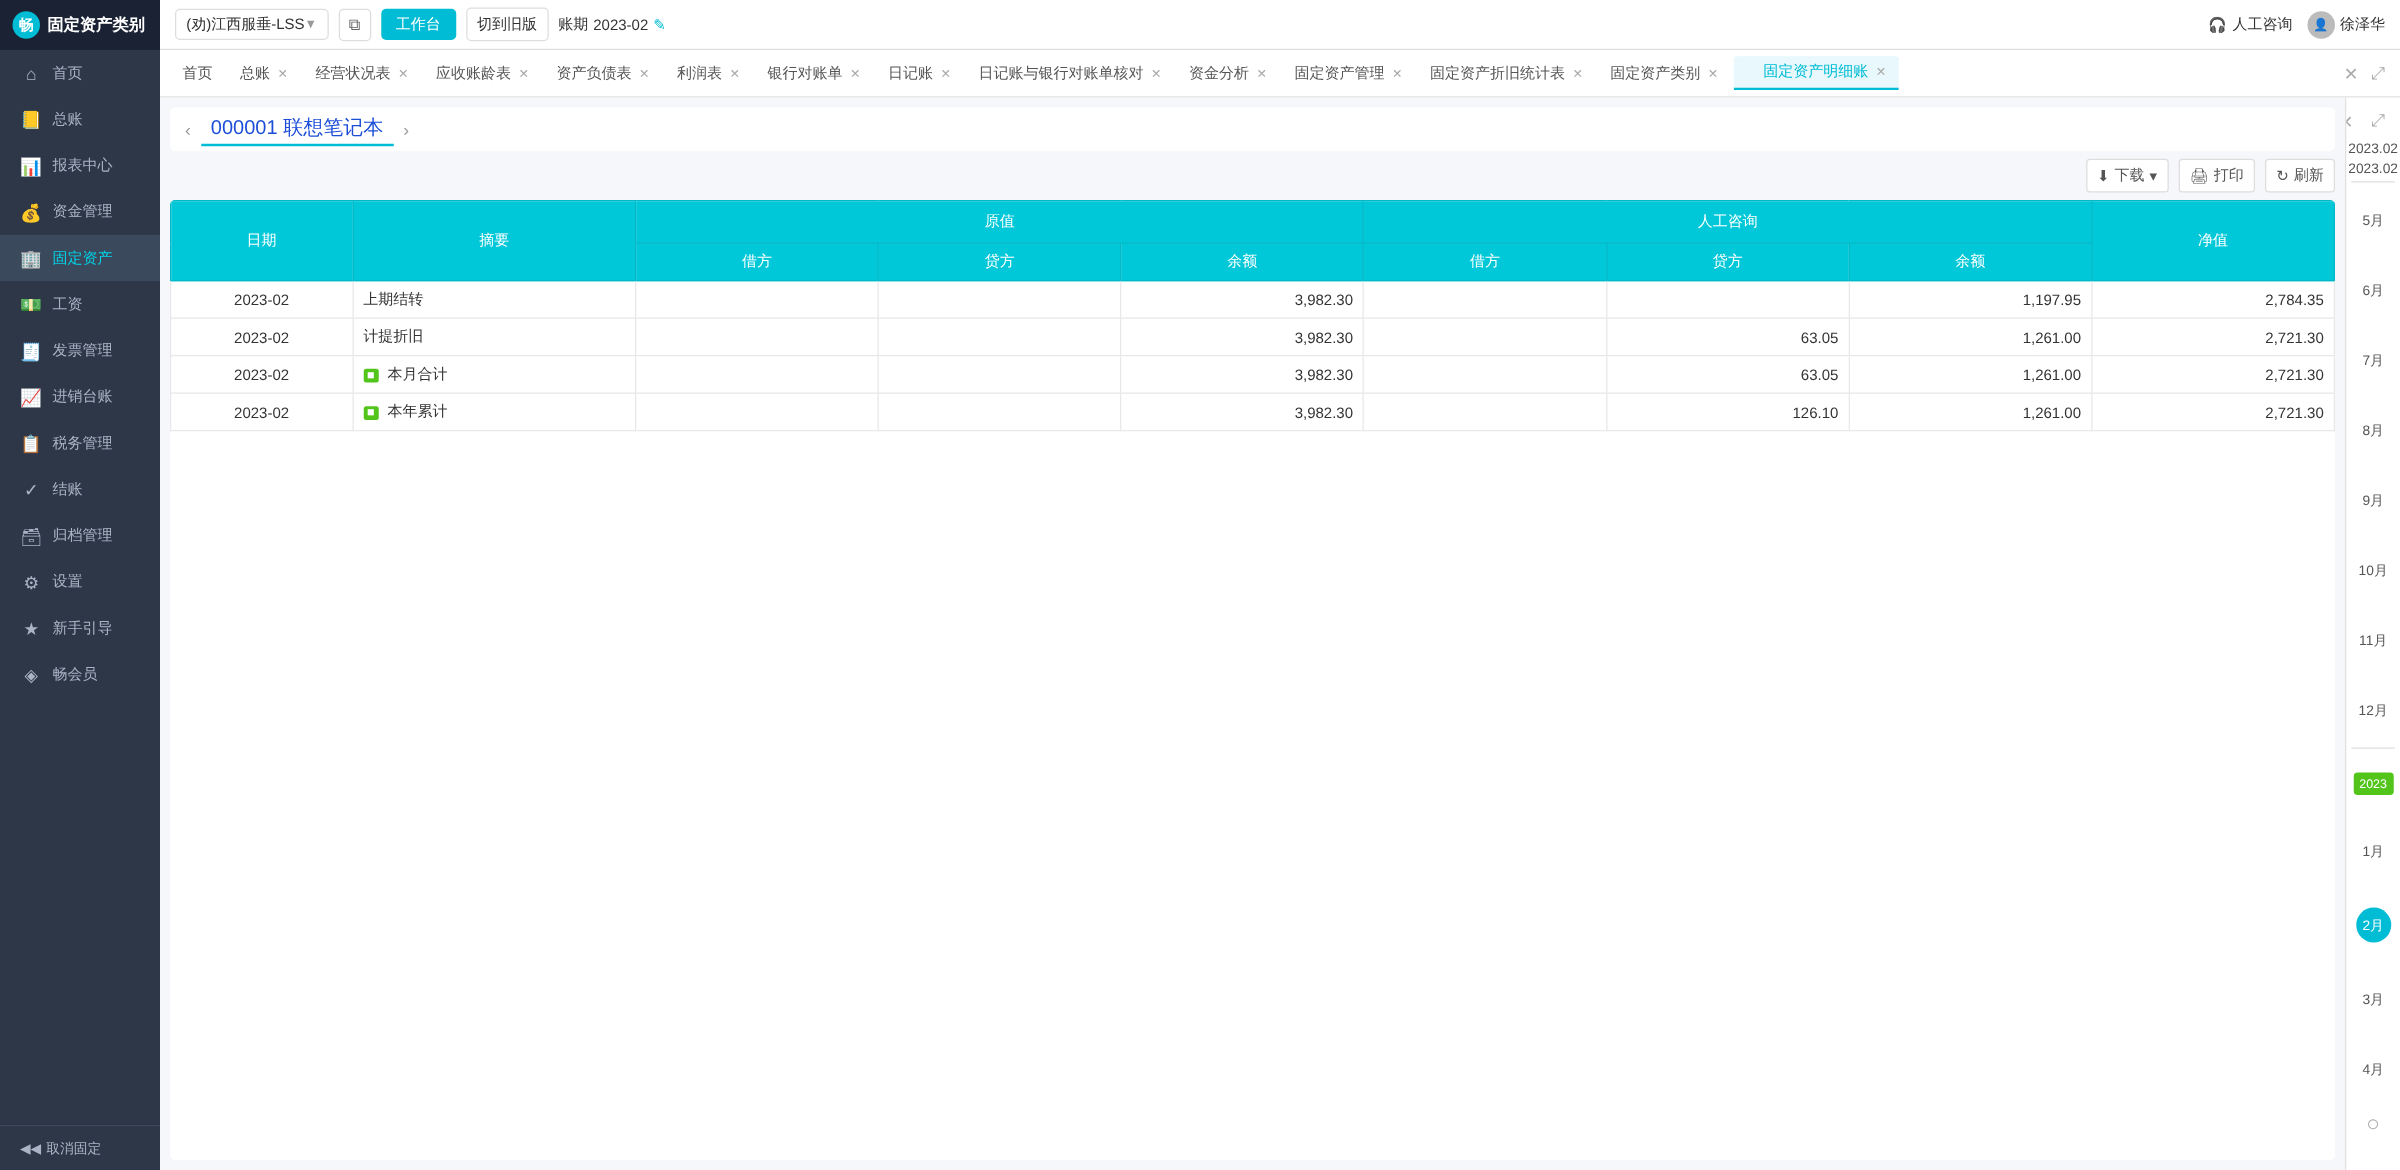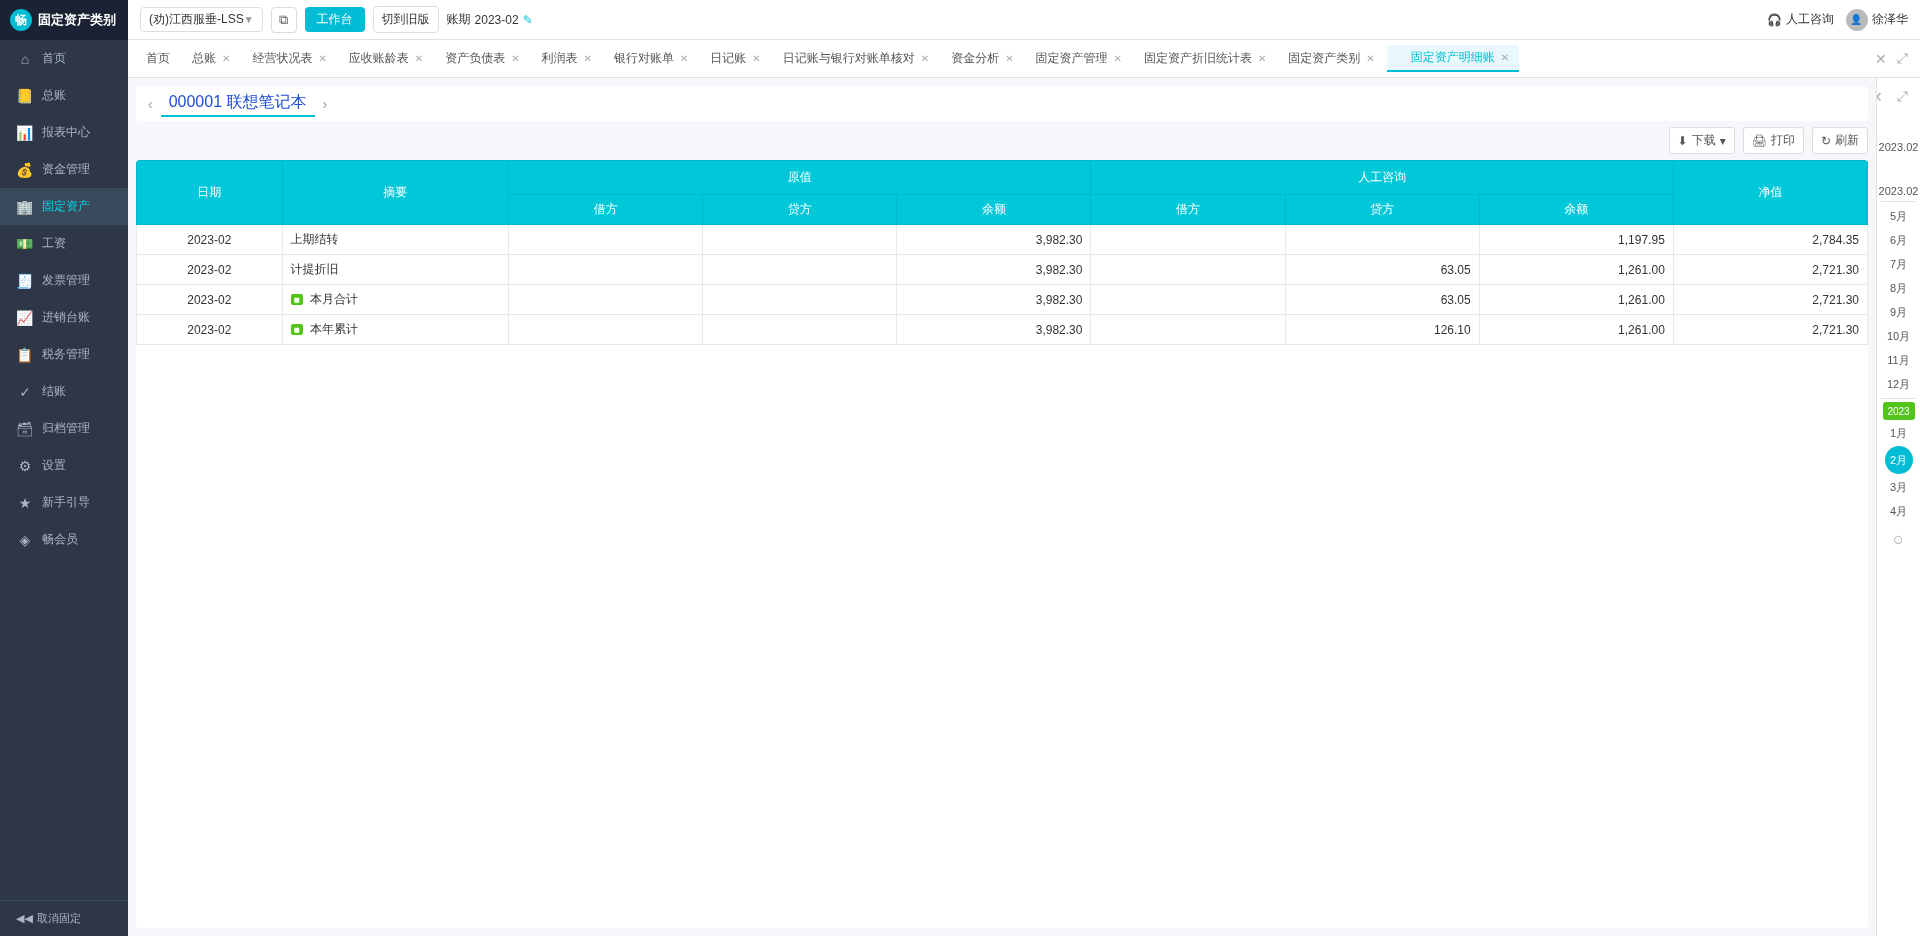--- a/index.html
+++ b/index.html
@@ -204,27 +204,26 @@
       font-size: 14px; color: #aaa; cursor: pointer; padding: 4px;
       align-self: flex-end; margin-right: 4px;
     }
     .right-panel-expand {
       font-size: 14px; color: #aaa; cursor: pointer; padding: 4px;
       align-self: flex-end; margin-right: 4px;
     }
     .year-label {
       font-size: 11px; color: #555; padding: 2px 0;
       font-weight: 500;
-      margin-top: 28px;
     }
     .month-item {
       width: 36px; height: 22px;
       display: flex; align-items: center; justify-content: center;
       font-size: 11px; color: #555; cursor: pointer;
-      border-radius: 3px; margin: 1px 0;
+      border-radius: 3px; margin: 17px 0;
     }
     .month-item.active {
       background: #00bcd4; color: white; border-radius: 50%;
       width: 28px; height: 28px;
     }
     .month-item.year-marker {
       background: #52c41a; color: white; border-radius: 3px;
       font-size: 10px; width: 32px; height: 18px; text-align: center;
     }
     .divider-line { width: 80%; height: 1px; background: #e0e0e0; margin: 2px 0; }

